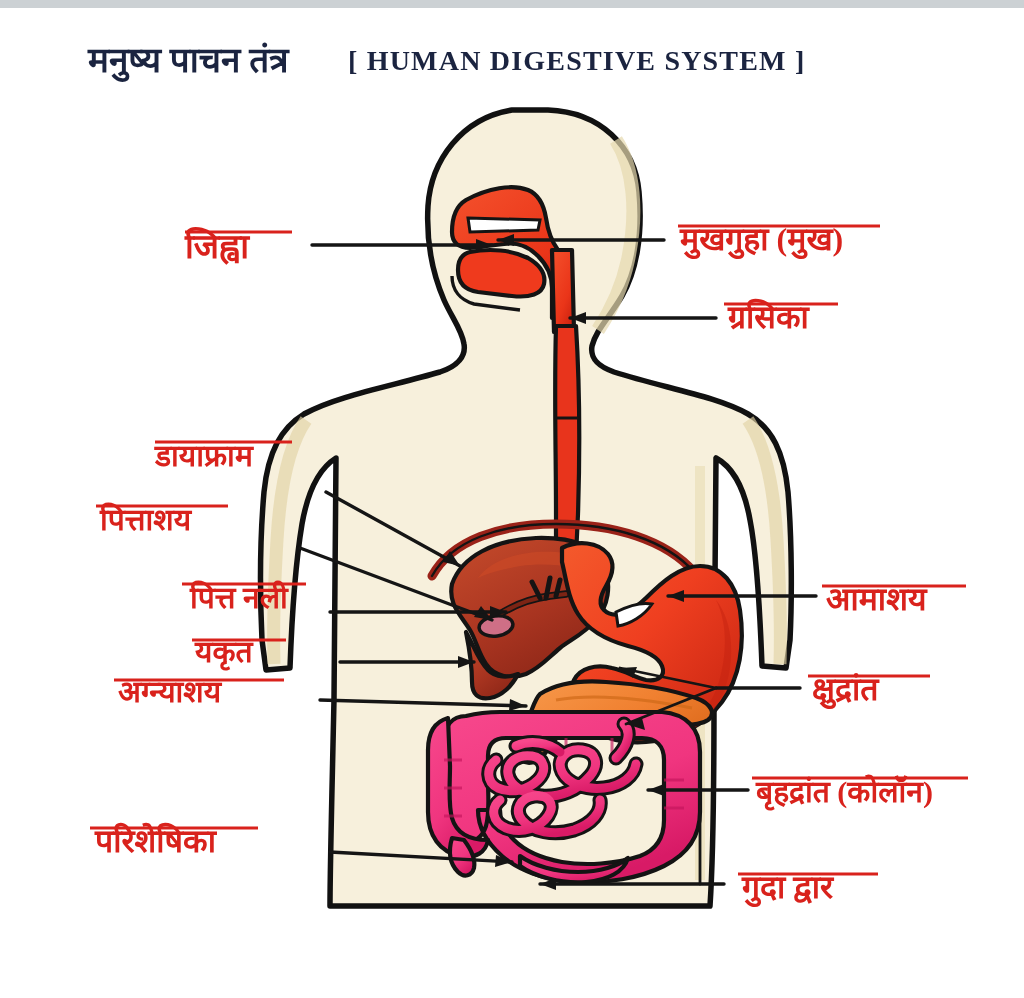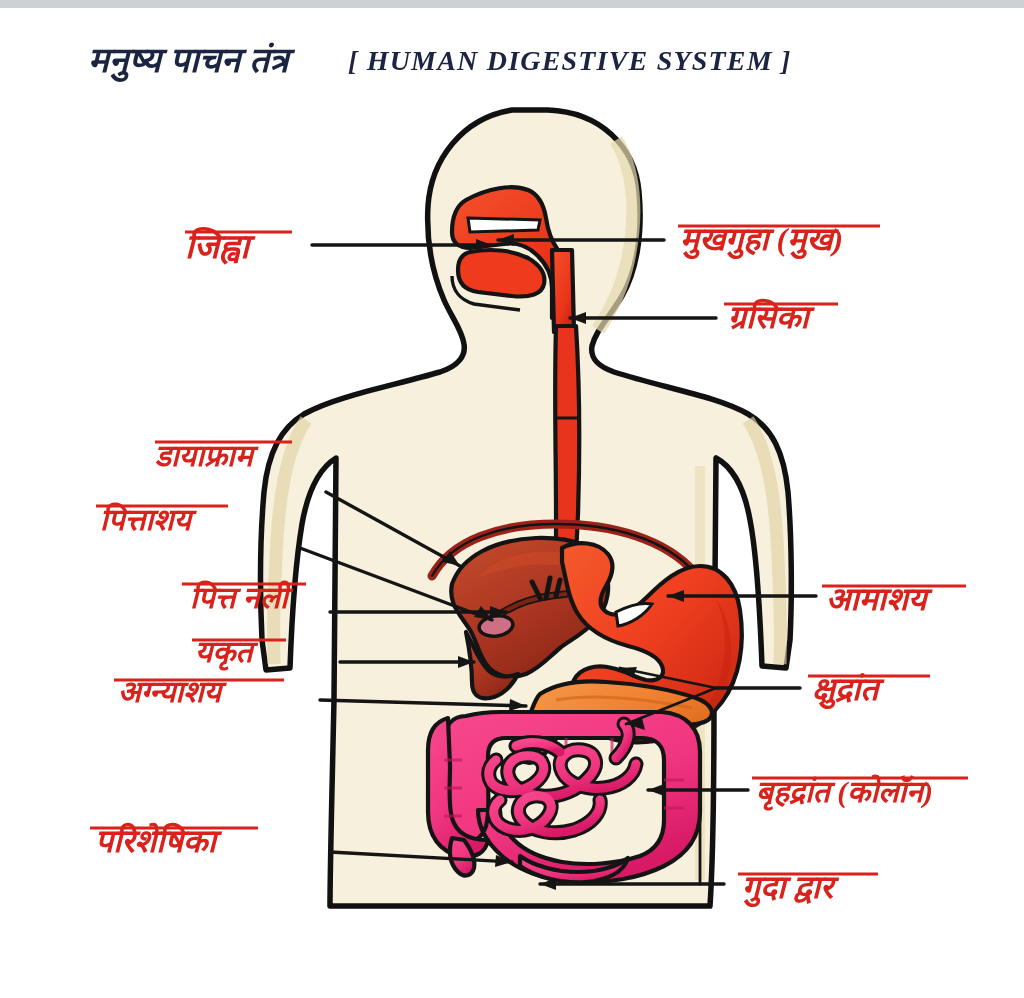--- a/index.html
+++ b/index.html
@@ -17,21 +17,21 @@
   }
   #top-band {
     position: absolute;
     left: 0; top: 0;
     width: 1024px; height: 8px;
     background: #ccd1d4;
   }
   #canvas-wrap {
     position: absolute;
     left: 0; top: 0;
-    width: 1024px; height: 998px; font-style: italic;
+    width: 1024px; height: 998px;
   }
   svg#diagram {
     display: block;
     width: 1024px;
     height: 998px;
   }
   .title-text {
     font-family: "Liberation Serif", serif;
     font-weight: bold;
     fill: #1b2440;

